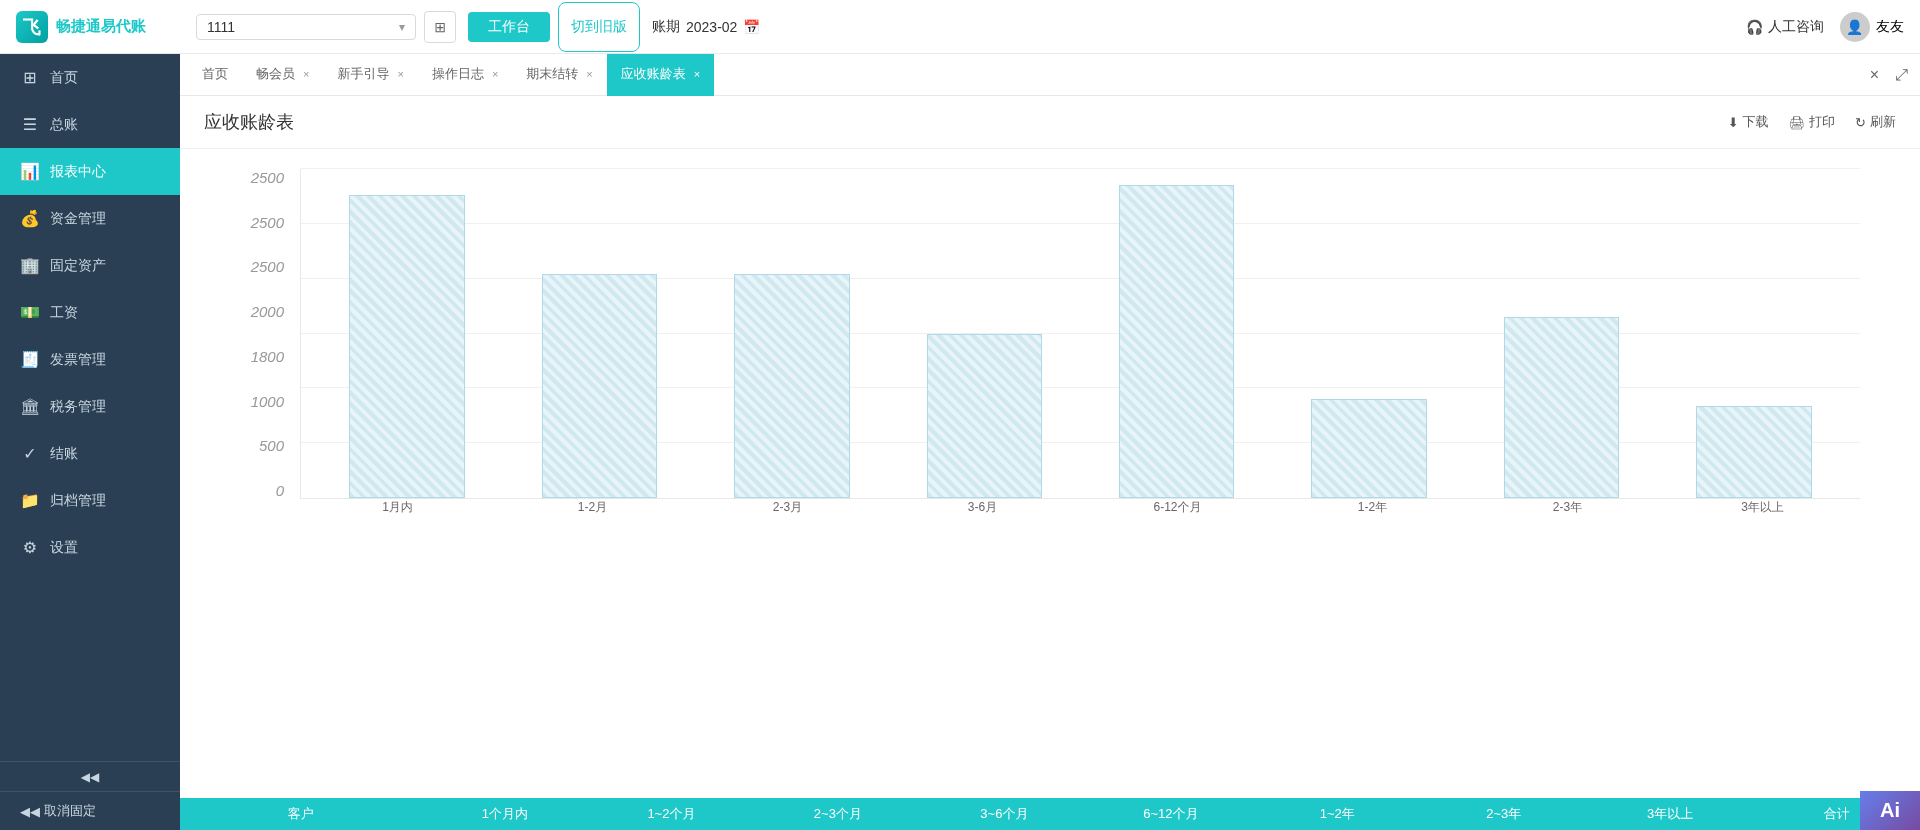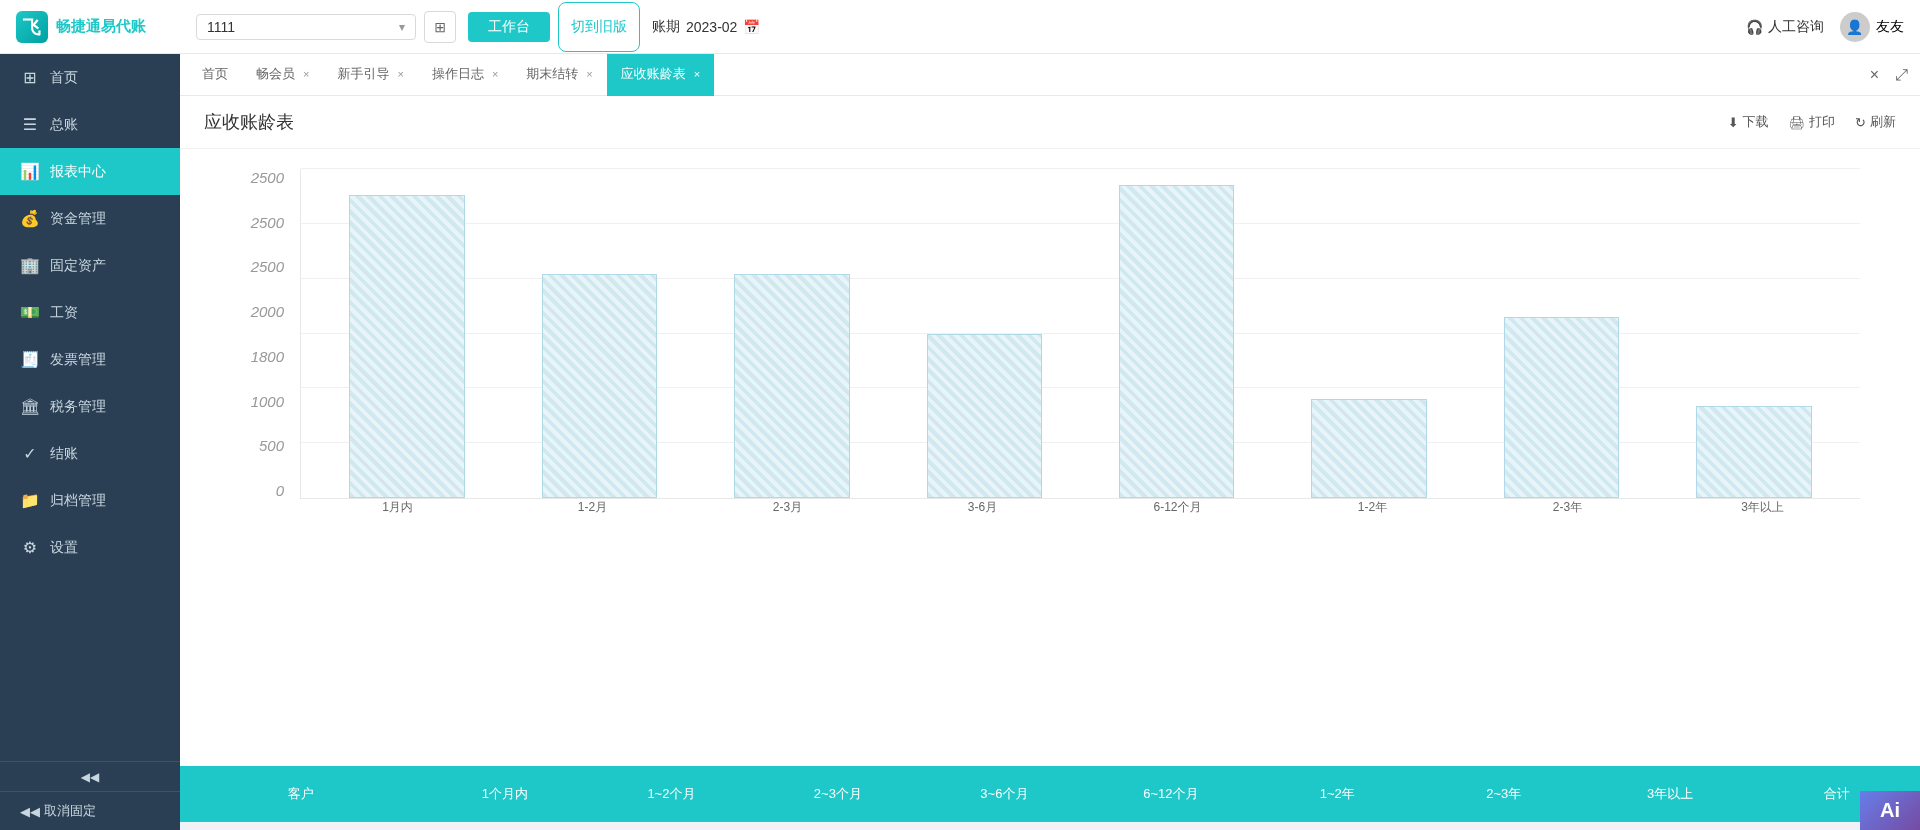--- a/index.html
+++ b/index.html
@@ -361,24 +361,24 @@
       font-size: 12px;
       color: #666;
     }
 
     
     .table-header-bar {
       background: #1ec8c8;
       color: #fff;
       display: flex;
       align-items: center;
-      height: 56px;
+      height: 32px;
       flex-shrink: 0;
       position: sticky;
-      bottom: 8px;
+      bottom: 0;
     }
     .table-col {
       flex: 1;
       text-align: center;
       font-size: 13px;
       padding: 0 8px;
     }
     .table-col-customer {
       flex: 1.5;
     }

